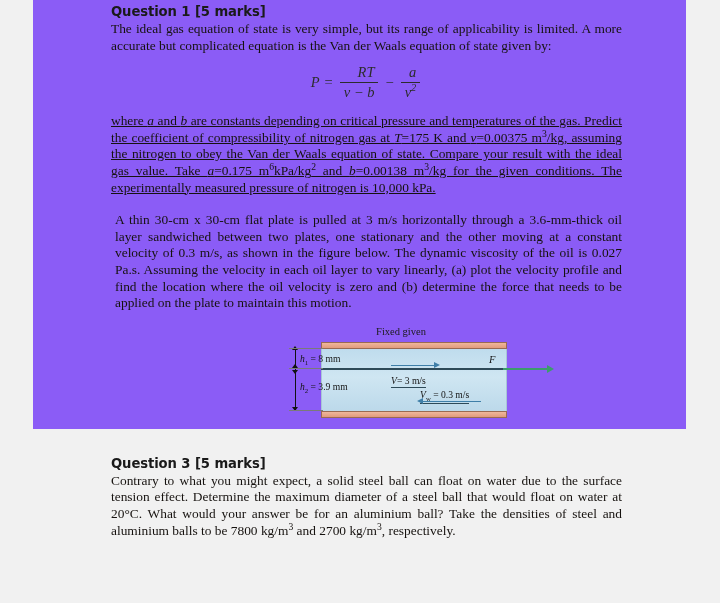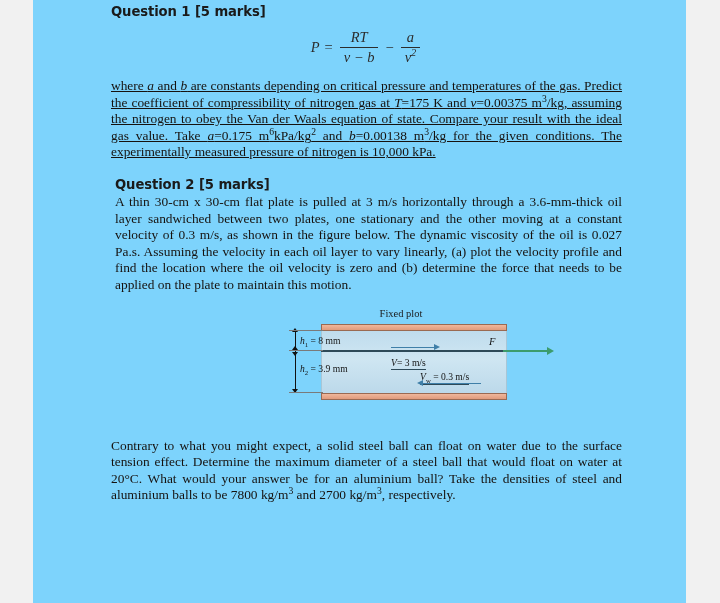--- a/index.html
+++ b/index.html
@@ -11,22 +11,22 @@
     height: 603px;
     background: #f1f1f1;
     font-family: "Liberation Serif", serif;
     overflow: hidden;
   }
   .page {
     position: absolute;
     left: 33px;
     top: 0;
     width: 653px;
-    height: 603px;
-    background: #7dd3fc;
+    height: 429px;
+    background: #8b5cf6;
   }
   .content {
     position: absolute;
     left: 78px;
     top: 4px;
     width: 511px;
   }
   h2.qhead {
     font-family: "DejaVu Sans", sans-serif;
     font-size: 13.2px;
@@ -60,21 +60,21 @@
     align-items: center;
     font-family: "Liberation Serif", serif;
     font-style: italic;
     font-size: 14.5px;
     color: #2c2c2c;
   }
   .eq .op { font-style: normal; margin: 0 5px; }
   .frac {
     display: inline-flex;
     flex-direction: column;
-    align-items: center;
+    align-items: flex-end;
     vertical-align: middle;
     margin: 0 2px;
   }
   .frac .num { padding: 0 4px 1px 4px; }
   .frac .den { padding: 1px 4px 0 4px; border-top: 1.2px solid #2c2c2c; }
   sup { font-size: 0.72em; vertical-align: super; line-height: 0; }
   i.v { font-style: italic; }
 
   
   .figure-wrap {
@@ -167,20 +167,21 @@
   }
 </style>
 </head>
 <body>
 
 <div class="page">
   <div class="content">
 
     <h2 class="qhead">Question 1 [5 marks]</h2>
 
+    <p class="body">The ideal gas equation of state is very simple, but its range of applicability is limited. A more accurate but complicated equation is the Van der Waals equation of state given by:</p>
 
     <div class="eqn-block">
       <span class="eq">
         <span>P</span>
         <span class="op">=</span>
         <span class="frac">
           <span class="num">RT</span>
           <span class="den">v − b</span>
         </span>
         <span class="op">−</span>
@@ -190,28 +191,27 @@
         </span>
       </span>
     </div>
 
     <p class="body" style="text-align:justify;text-decoration:underline;">
       <span>where <i>a</i> and <i>b</i> are constants depending on critical pressure and temperatures of the gas. Predict the coefficient of compressibility of nitrogen gas at <i>T</i>=175 K and <i>v</i>=0.00375 m<sup>3</sup>/kg, assuming the nitrogen to obey the Van der Waals equation of state. Compare your result with the ideal gas value. Take <i>a</i>=0.175 m<sup>6</sup>kPa/kg<sup>2</sup> and <i>b</i>=0.00138 m<sup>3</sup>/kg for the given conditions. The experimentally measured pressure of nitrogen is 10,000 kPa.</span>
     </p>
 
     <div class="sp-q2"></div>
 
-    <h2 class="qhead q2head">Question 2 [5 marks]</h2>
 
     <p class="body q2head">A thin 30-cm x 30-cm flat plate is pulled at 3 m/s horizontally through a 3.6-mm-thick oil layer sandwiched between two plates, one stationary and the other moving at a constant velocity of 0.3 m/s, as shown in the figure below. The dynamic viscosity of the oil is 0.027 Pa.s. Assuming the velocity in each oil layer to vary linearly, (a) plot the velocity profile and find the location where the oil velocity is zero and (b) determine the force that needs to be applied on the plate to maintain this motion.</p>
 
     <div class="figure-wrap">
       <div class="figure">
 
-        <div class="fig-caption-top">Fixed plot</div>
+        <div class="fig-caption-top">Fixed given</div>
 
         <div class="wall wall-top"></div>
         <div class="oil"></div>
         <div class="wall wall-bottom"></div>
 
         <div class="plate"></div>
 
         <div class="plate-ext"></div>
         <div class="arrow-head" style="left:260px; top:39px; border-left:7px solid #3c9c6d; border-top:4px solid transparent; border-bottom:4px solid transparent;"></div>
 
@@ -250,19 +250,20 @@
           <span>= 0.3 m/s</span>
         </div>
         <div class="v-arrow" style="left:136px; top:75px; width:58px;"></div>
         <div class="arrow-head" style="left:130px; top:72px; border-right:6px solid #3f7fa8; border-top:3.5px solid transparent; border-bottom:3.5px solid transparent;"></div>
 
       </div>
     </div>
 
     <div class="sp-q3"></div>
 
+    <h2 class="qhead">Question 3 [5 marks]</h2>
 
     <p class="body">
       <span>Contrary to what you might expect, a solid steel ball can float on water due to the surface tension effect. Determine the maximum diameter of a steel ball that would float on water at 20°C. What would your answer be for an aluminium ball? Take the densities of steel and aluminium balls to be 7800 kg/m<sup>3</sup> and 2700 kg/m<sup>3</sup>, respectively.</span>
     </p>
 
   </div>
 </div>
 
 </body></html>

